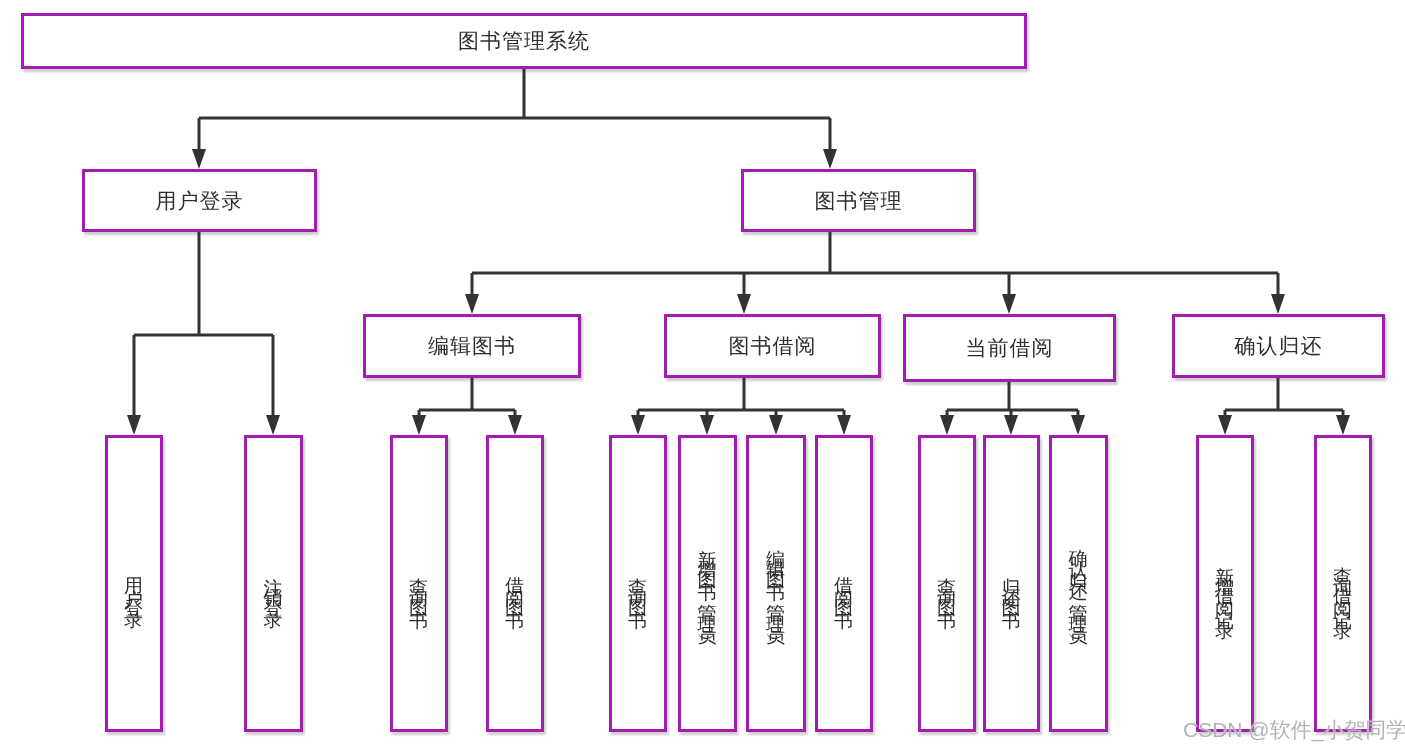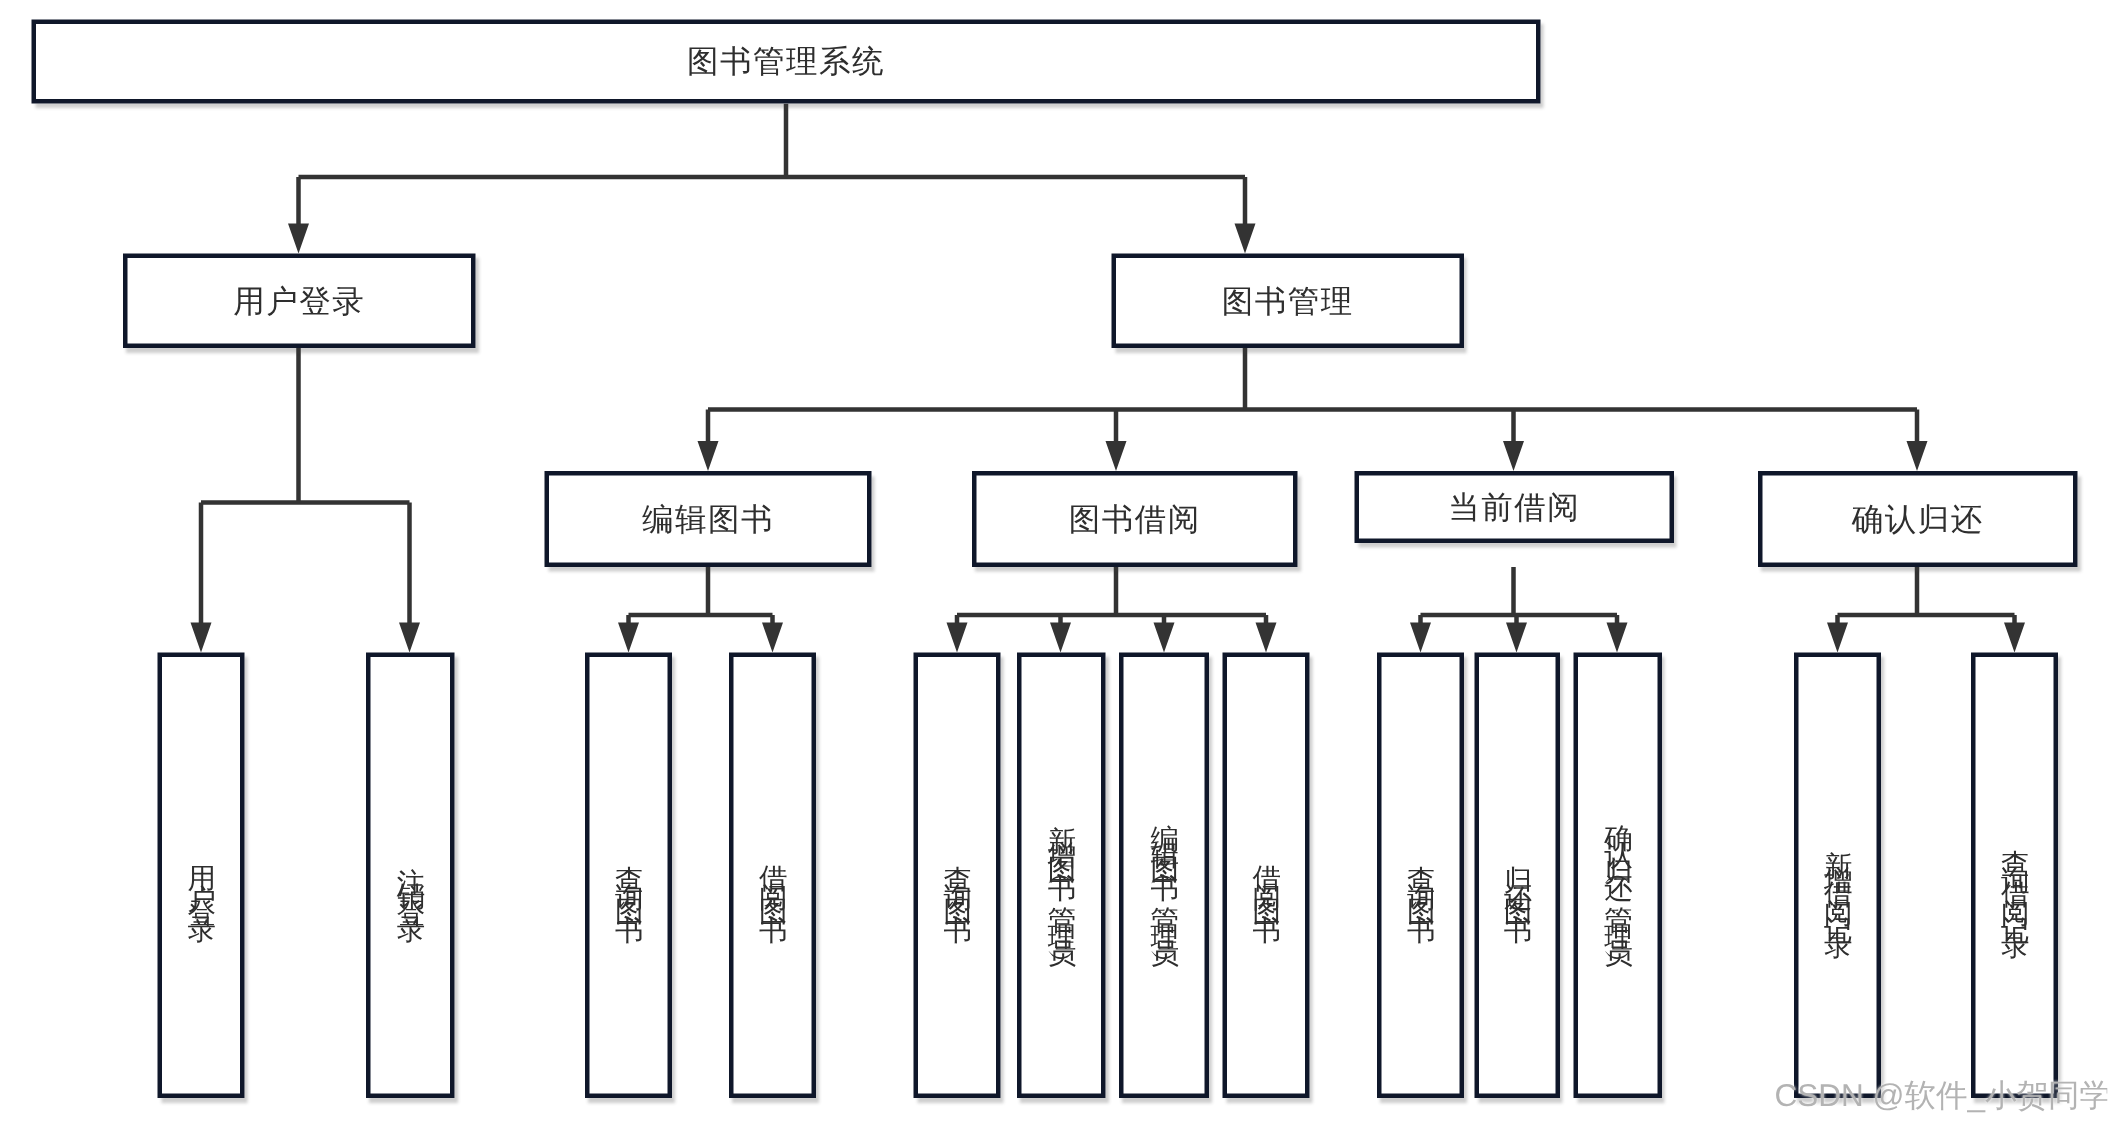--- a/index.html
+++ b/index.html
@@ -18,21 +18,21 @@
   #connectors {
     position: absolute;
     left: 0; top: 0;
     width: 1405px;
     height: 747px;
     pointer-events: none;
   }
   .box {
     position: absolute;
     box-sizing: border-box;
-    border: 3px solid #0f172a;
+    border: 3px solid #a21caf;
     background: #ffffff;
     display: flex;
     align-items: center;
     justify-content: center;
     box-shadow: 2px 3px 2px rgba(60,60,60,0.25);
   }
   .hlabel {
     font-size: 21px;
     color: #2e2e2e;
     letter-spacing: 1px;
@@ -89,24 +89,24 @@
   <div class="box" style="left:82px; top:169px; width:235px; height:63px;">
     <span class="hlabel">用户登录</span>
   </div>
   <div class="box" style="left:741px; top:169px; width:235px; height:63px;">
     <span class="hlabel">图书管理</span>
   </div>
 
   <div class="box" style="left:363px; top:314px; width:218px; height:64px;">
     <span class="hlabel">编辑图书</span>
   </div>
-  <div class="box" style="left:648px; top:314px; width:217px; height:64px;">
+  <div class="box" style="left:664px; top:314px; width:217px; height:64px;">
     <span class="hlabel">图书借阅</span>
   </div>
-  <div class="box" style="left:903px; top:314px; width:213px; height:48px;">
+  <div class="box" style="left:903px; top:314px; width:213px; height:68px;">
     <span class="hlabel">当前借阅</span>
   </div>
   <div class="box" style="left:1172px; top:314px; width:213px; height:64px;">
     <span class="hlabel">确认归还</span>
   </div>
 
   <div class="box" style="left:105px; top:435px; width:58px; height:297px;">
     <span class="vtext">用户登录</span>
   </div>
   <div class="box" style="left:244px; top:435px; width:59px; height:297px;">

